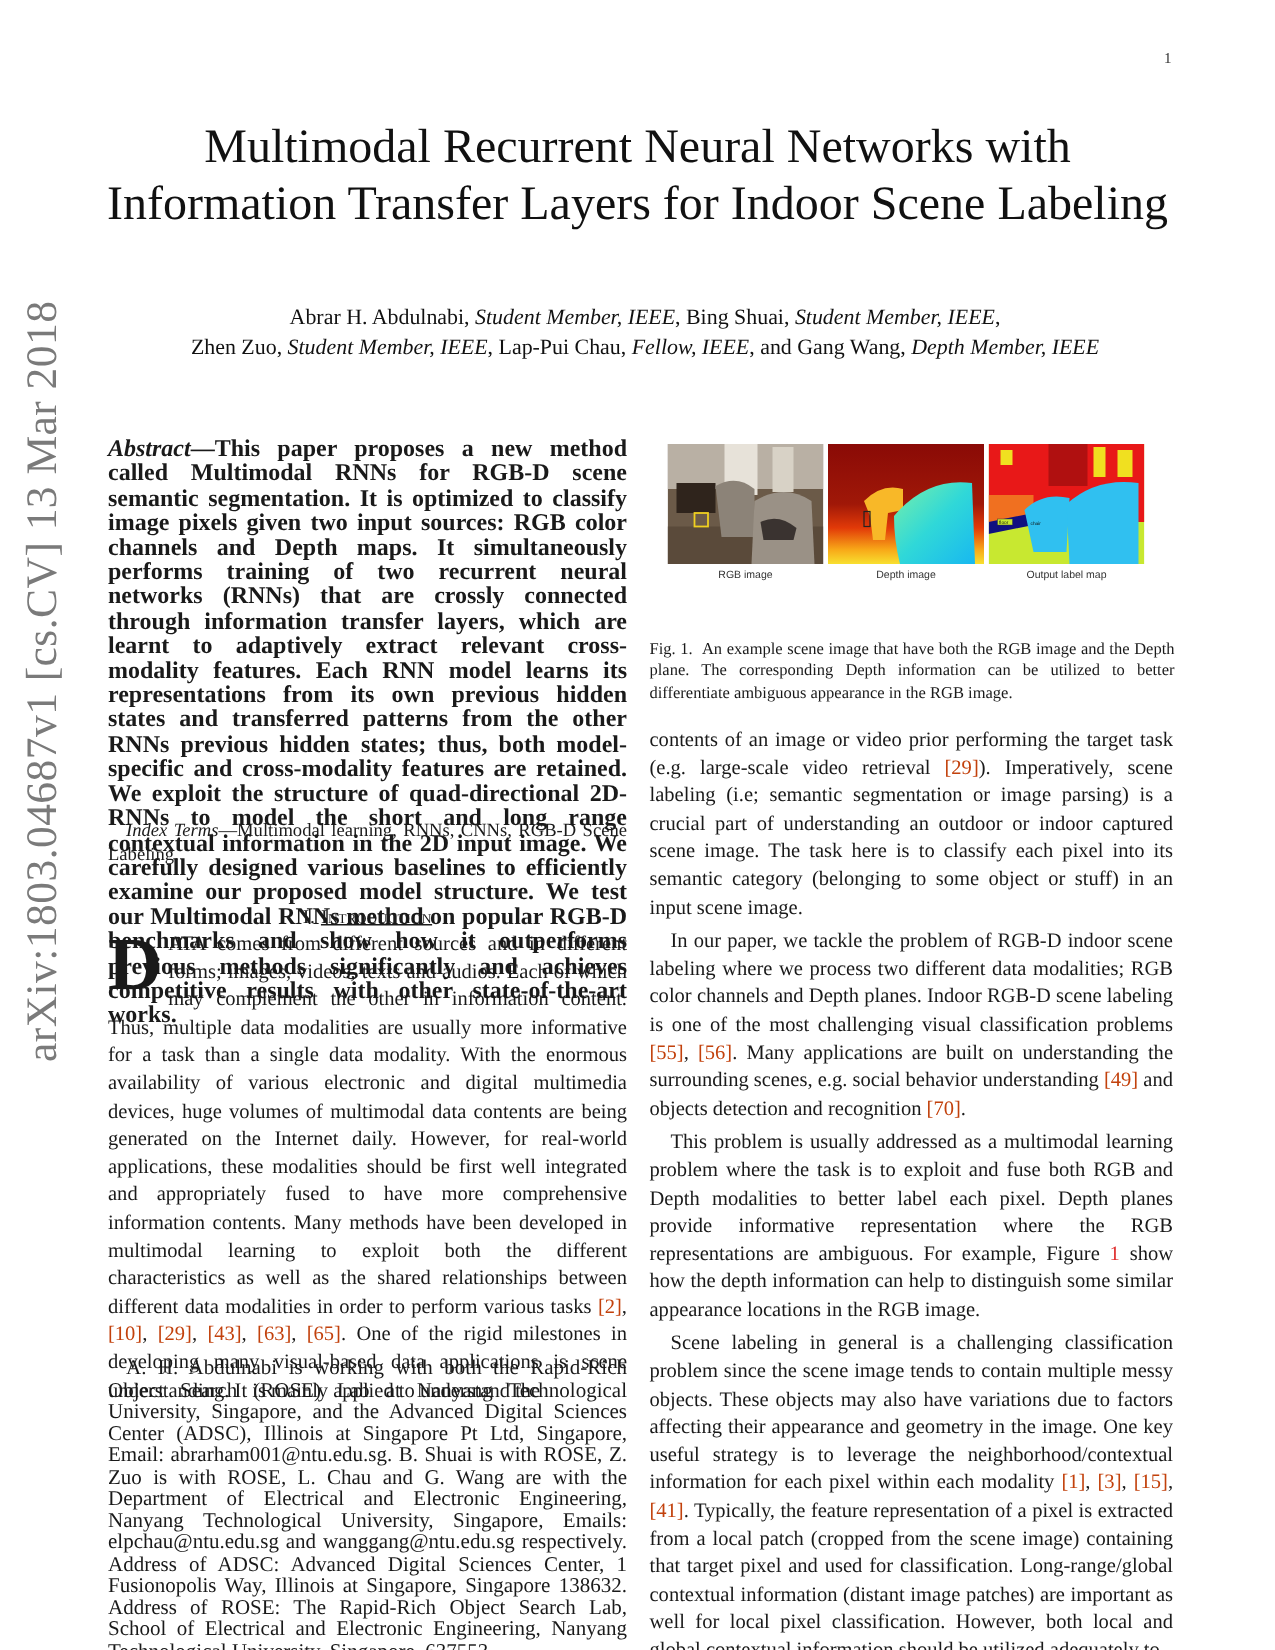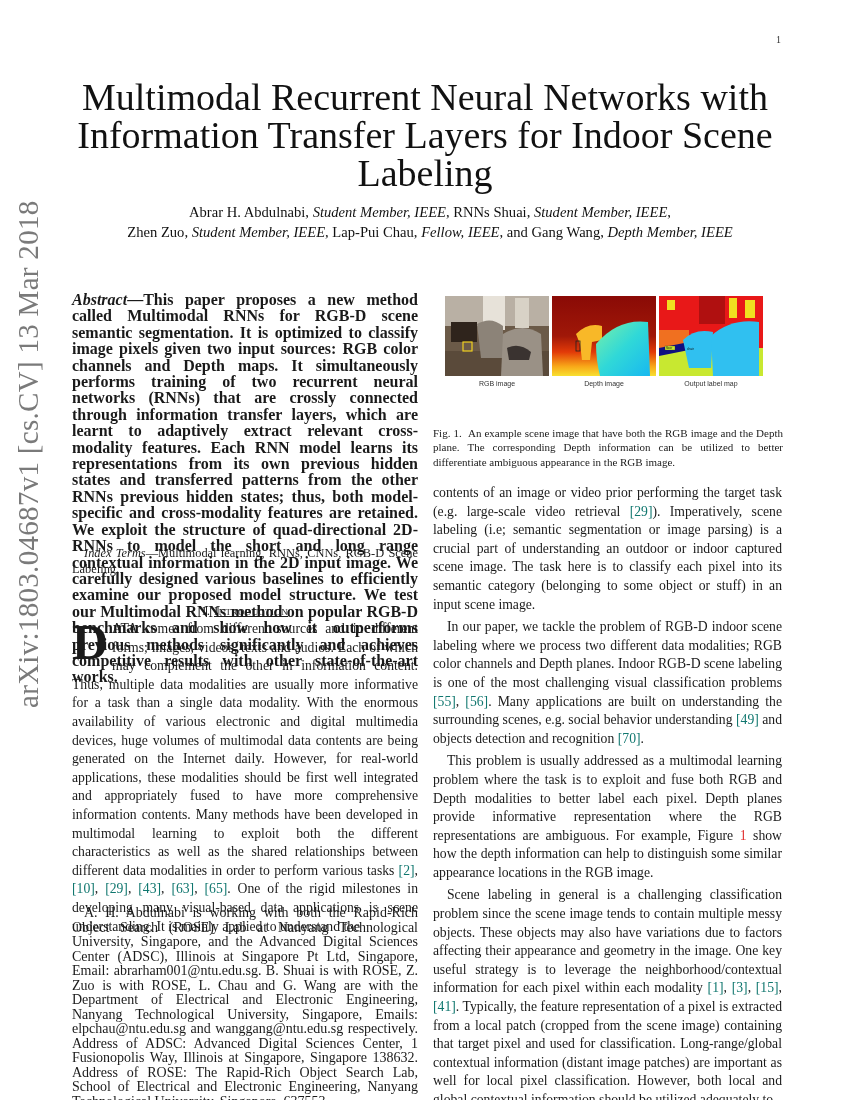--- a/index.html
+++ b/index.html
@@ -9,21 +9,21 @@
     }
     .page-num { position: absolute; left: 776px; top: 34px; font-size: 10px; color: #333; }
     .arxiv {
       position: absolute; left: 12px; top: 708px; width: 430px; height: 40px;
       transform-origin: 0 0; transform: rotate(-90deg);
       font-size: 29px; color: #7a7a7a; white-space: nowrap; letter-spacing: 0.3px;
       font-family: "Liberation Serif", serif;
     }
     .title {
       position: absolute; left: 70px; top: 78px; width: 710px;
-      text-align: center; font-size: 38px; line-height: 38px; color: #111;
+      text-align: center; font-size: 32px; line-height: 38px; color: #111;
     }
     .authors {
       position: absolute; left: 60px; top: 202px; width: 740px;
       text-align: center; font-size: 14.6px; line-height: 20px; color: #111;
     }
     .authors i { font-style: italic; }
     .col { position: absolute; text-align: justify; }
     .abstract {
       left: 72px; top: 292px; width: 346px;
       font-size: 16px; line-height: 16.4px; font-weight: bold;
@@ -39,21 +39,21 @@
     }
     .section-head .sc { font-variant: small-caps; text-decoration: underline; }
     .intro {
       left: 72px; top: 620px; width: 346px;
       font-size: 13.7px; line-height: 18.6px;
     }
     .dropcap {
       float: left; font-size: 50px; line-height: 38px; font-weight: bold;
       margin: 3px 4px 0 0; font-family: "Liberation Serif", serif;
     }
-    .cite { color: #0f766e; }
+    .cite { color: #c2410c; }
     .figref { color: #e03030; }
     .footnote {
       left: 72px; top: 906px; width: 346px;
       font-size: 14px; line-height: 14.5px; text-indent: 12px;
     }
     .figure {
       position: absolute; left: 445px; top: 296px; width: 322px; height: 88px;
       display: flex; gap: 3px;
     }
     .panel { position: relative; width: 104px; height: 80px; overflow: hidden; }
@@ -76,21 +76,21 @@
 <body>
 
 <div class="page-num">1</div>
 
 <div class="arxiv">arXiv:1803.04687v1  [cs.CV]  13 Mar 2018</div>
 
 <div class="title">Multimodal Recurrent Neural Networks with Information Transfer Layers for Indoor Scene Labeling</div>
 
 <div class="authors">
   <span>Abrar H. Abdulnabi</span>, <i>Student Member, IEEE</i>,
-  <span>RNNs Shuai</span>, <i>Student Member, IEEE</i>,<br>
+  <span>Bing Shuai</span>, <i>Student Member, IEEE</i>,<br>
   <span>Zhen Zuo</span>, <i>Student Member, IEEE</i>,
   <span>Lap-Pui Chau</span>, <i>Fellow, IEEE</i>,
   <span>and</span>
   <span>Gang Wang</span>, <i>Depth Member, IEEE</i>
 </div>
 
 <div class="col abstract">
   <i>Abstract</i><span>—</span><span>This paper proposes a new method called Multimodal RNNs for RGB-D scene semantic segmentation. It is optimized to classify image pixels given two input sources: RGB color channels and Depth maps. It simultaneously performs training of two recurrent neural networks (RNNs) that are crossly connected through information transfer layers, which are learnt to adaptively extract relevant cross-modality features. Each RNN model learns its representations from its own previous hidden states and transferred patterns from the other RNNs previous hidden states; thus, both model-specific and cross-modality features are retained. We exploit the structure of quad-directional 2D-RNNs to model the short and long range contextual information in the 2D input image. We carefully designed various baselines to efficiently examine our proposed model structure. We test our Multimodal RNNs method on popular RGB-D benchmarks and show how it outperforms previous methods significantly and achieves competitive results with other state-of-the-art works.</span>
 </div>
 

